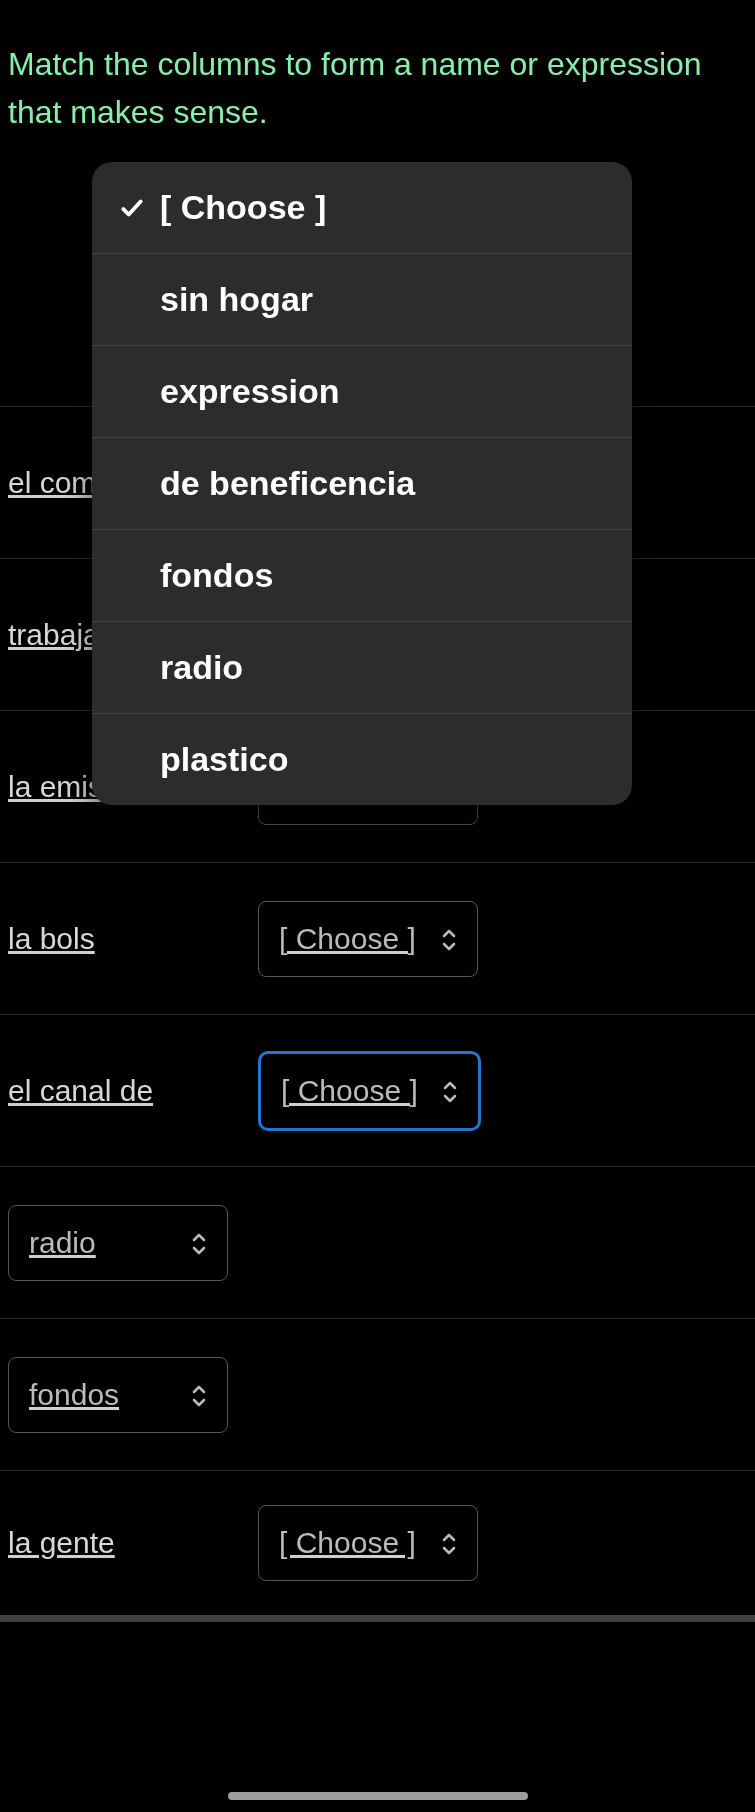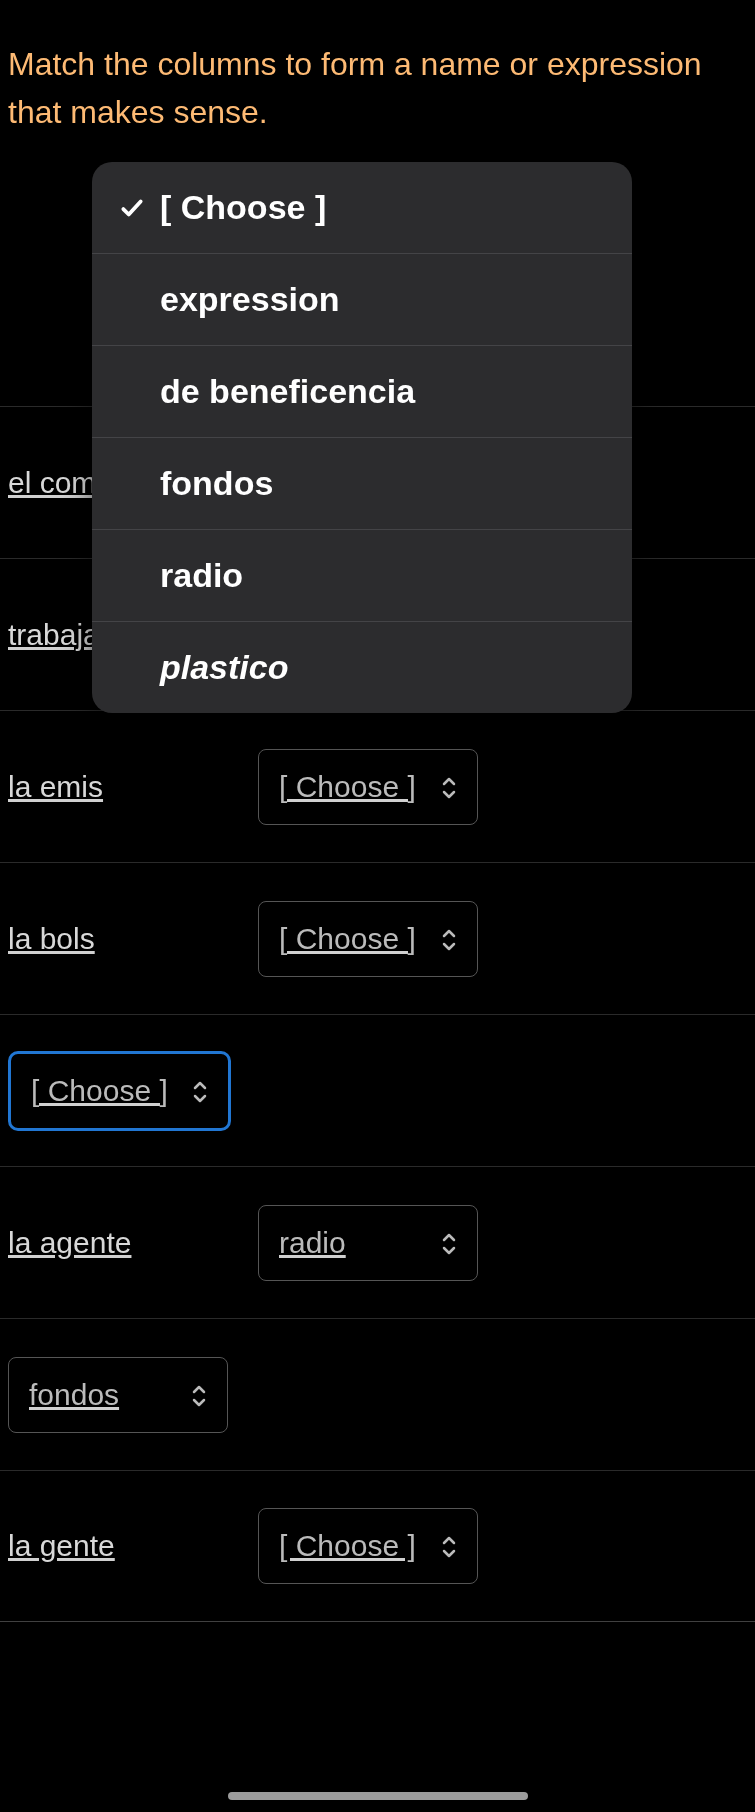--- a/index.html
+++ b/index.html
@@ -12,38 +12,38 @@
     color: #d0d0d0;
     font-family: -apple-system, BlinkMacSystemFont, "Segoe UI", sans-serif;
     width: 755px;
     height: 1812px;
     overflow: hidden;
     position: relative;
   }
   .instructions {
     font-size: 32px;
     font-weight: 300;
-    color: #fdba74;
+    color: #86efac;
     padding: 40px 12px 40px 8px;
     line-height: 1.5;
   }
   .rows {
     display: flex;
     flex-direction: column;
     text-decoration: underline;
   }
   .row {
     display: flex;
     align-items: center;
     border-top: 1px solid #2a2a2a;
     min-height: 152px;
     padding: 0 8px;
   }
   .row:last-child {
-    border-bottom: 1px solid #404040;
+    border-bottom: 7px solid #404040;
   }
   .row-label {
     flex: 0 0 250px;
     font-size: 30px;
     font-weight: 300;
     color: #d8d8d8;
   }
   .select-wrap {
     flex: 0 0 auto;
     position: relative;
@@ -89,21 +89,20 @@
     display: flex;
     align-items: center;
     padding: 26px 20px 26px 20px;
     border-bottom: 1px solid #444447;
     font-size: 34px;
     font-weight: 600;
     color: #fff;
   }
   .dropdown-item:last-child {
     border-bottom: none;
-    font-style: italic;
   }
   .dropdown-check {
     width: 40px;
     flex: 0 0 40px;
     display: flex;
     align-items: center;
     justify-content: center;
   }
   .dropdown-check svg {
     width: 26px;
@@ -189,35 +188,35 @@
           <svg viewBox="0 0 20 26" fill="none" stroke="#bbb" stroke-width="2.5" stroke-linecap="round" stroke-linejoin="round">
               <polyline points="5,9 10,4 15,9"></polyline>
               <polyline points="5,17 10,22 15,17"></polyline>
             </svg>
         </span>
       </div>
     </div>
   </div>
 
   <div class="row">
+    <div class="row-label">el canal de</div>
     <div class="select-wrap">
       <div class="select-box active">
         <span>[ Choose ]</span>
         <span class="select-caret">
           <svg viewBox="0 0 20 26" fill="none" stroke="#bbb" stroke-width="2.5" stroke-linecap="round" stroke-linejoin="round">
               <polyline points="5,9 10,4 15,9"></polyline>
               <polyline points="5,17 10,22 15,17"></polyline>
             </svg>
         </span>
       </div>
     </div>
   </div>
 
   <div class="row">
-    <div class="row-label">la agente</div>
     <div class="select-wrap">
       <div class="select-box">
         <span>radio</span>
         <span class="select-caret">
           <svg viewBox="0 0 20 26" fill="none" stroke="#bbb" stroke-width="2.5" stroke-linecap="round" stroke-linejoin="round">
               <polyline points="5,9 10,4 15,9"></polyline>
               <polyline points="5,17 10,22 15,17"></polyline>
             </svg>
         </span>
       </div>
@@ -259,20 +258,24 @@
   <div class="dropdown-item">
     <span class="dropdown-check">
       <svg viewBox="0 0 24 24" fill="none" stroke="#fff" stroke-width="3.5" stroke-linecap="round" stroke-linejoin="round">
           <polyline points="4,13 9,18 20,6"></polyline>
         </svg>
     </span>
     <span class="dropdown-text">[ Choose ]</span>
   </div>
   <div class="dropdown-item">
     <span class="dropdown-check"></span>
+    <span class="dropdown-text">sin hogar</span>
+  </div>
+  <div class="dropdown-item">
+    <span class="dropdown-check"></span>
     <span class="dropdown-text">expression</span>
   </div>
   <div class="dropdown-item">
     <span class="dropdown-check"></span>
     <span class="dropdown-text">de beneficencia</span>
   </div>
   <div class="dropdown-item">
     <span class="dropdown-check"></span>
     <span class="dropdown-text">fondos</span>
   </div>

